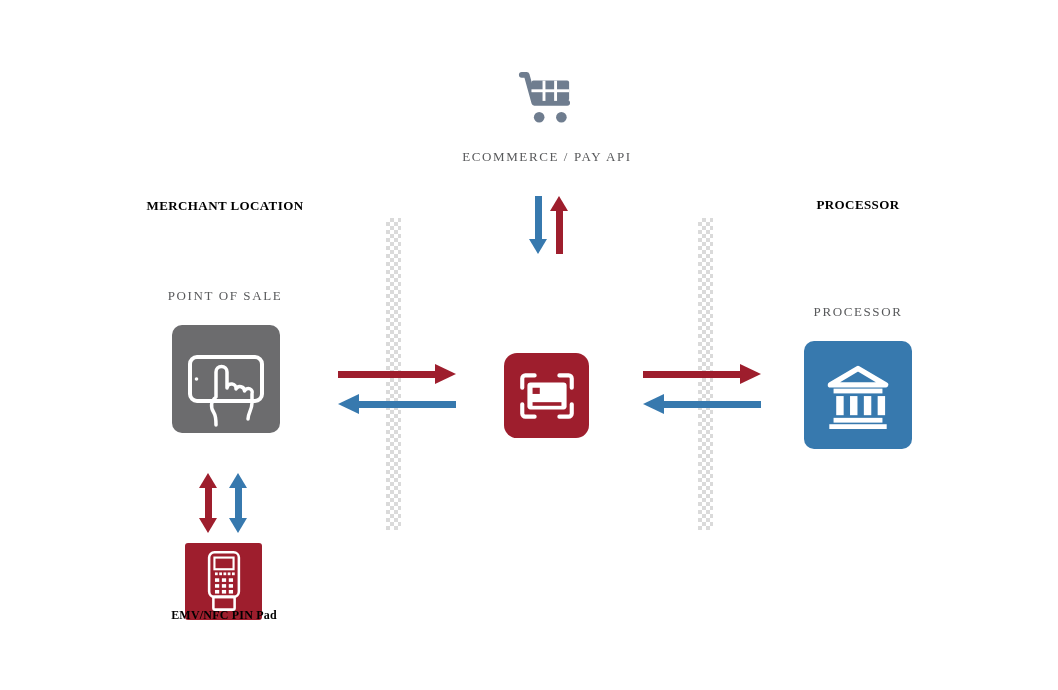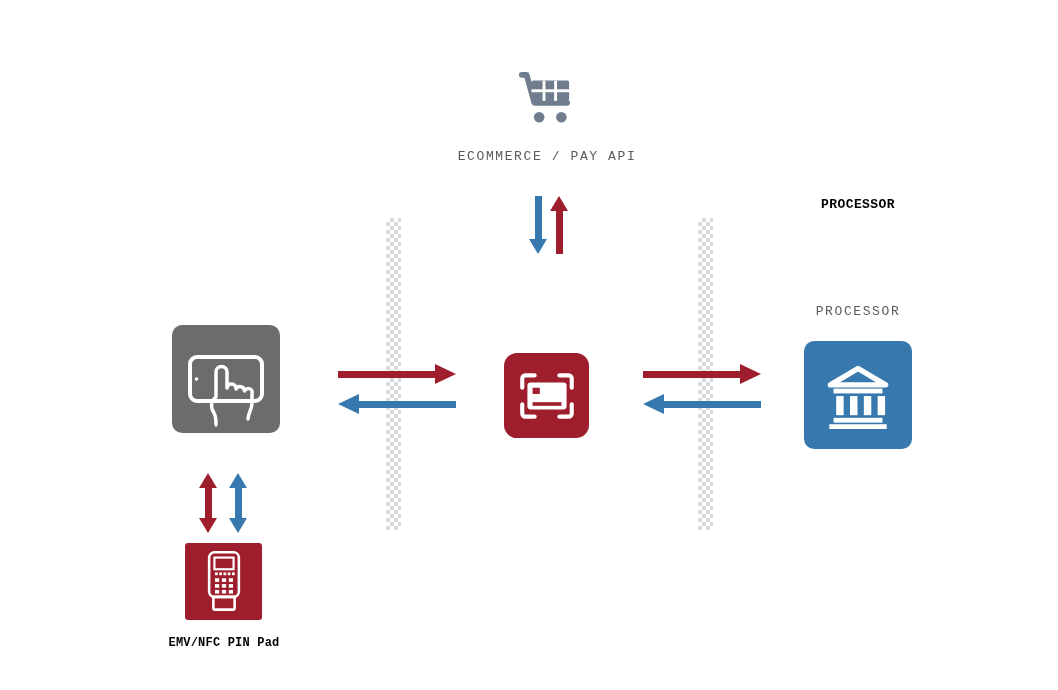--- a/index.html
+++ b/index.html
@@ -1,17 +1,17 @@
 <!DOCTYPE html>
 <html style="--red: #9e1e2d; --blue: #3779ae; --icon_gray: #6c6c6e; --cart_slate: #6f7d8f; --label_gray: #58595b; --header_black: #000000; --hatch_gray: #dadada; --background: #ffffff;"><head>
 <meta charset="utf-8">
 <style>
   html,body{margin:0;padding:0;background:#fff;}
   .canvas{position:relative;width:1033px;height:690px;background:var(--background,#fff);
-          font-family:Liberation Mono, monospace;overflow:hidden;}
+          font-family:Liberation Serif, serif;overflow:hidden;}
 
   
   .col-header{position:absolute;width:200px;text-align:center;font-size:13px;font-weight:bold;
               color:var(--header_black);letter-spacing:.4px;}
   .node-label{position:absolute;width:220px;text-align:center;font-size:13px;
               color:var(--label_gray);letter-spacing:1.6px;}
   .pinpad-label{position:absolute;width:170px;text-align:center;font-size:12px;font-weight:bold;
               color:var(--header_black);letter-spacing:.2px;}
 
   
@@ -56,31 +56,33 @@
       <rect x="17" y="11" width="39" height="21" rx="2" fill="var(--cart_slate)"></rect>
       <rect x="28.5" y="11" width="3" height="21" fill="#fff"></rect>
       <rect x="40.5" y="11" width="3" height="21" fill="#fff"></rect>
       <rect x="17" y="20" width="39" height="3" fill="#fff"></rect>
       <circle cx="25" cy="49" r="5.5" fill="var(--cart_slate)"></circle>
       <circle cx="48" cy="49" r="5.5" fill="var(--cart_slate)"></circle>
     </svg>
   </div>
   <div class="node-label" style="left:437px;top:149px;">ECOMMERCE / PAY API</div>
 
+  <div class="col-header" style="left:125px;top:198px;">MERCHANT LOCATION</div>
   <div class="col-header" style="left:758px;top:197px;">PROCESSOR</div>
 
   <div class="varrow blue" style="left:529px;top:196px;height:58px;width:18px;">
     <div class="shaft"></div>
       <div class="head-down"></div>
   </div>
   <div class="varrow red" style="left:550px;top:196px;height:58px;width:18px;">
     <div class="head-up"></div>
       <div class="shaft"></div>
   </div>
 
+  <div class="node-label" style="left:115px;top:288px;">POINT OF SALE</div>
   <div class="node-label" style="left:748px;top:304px;">PROCESSOR</div>
 
   <div class="hatch left"></div>
   <div class="hatch right"></div>
 
   <div class="tile pos">
     <svg viewBox="0 0 108 108" width="108" height="108">
       <rect x="18" y="32" width="72" height="44" rx="7" fill="none" stroke="#fff" stroke-width="4"></rect>
       <circle cx="24.5" cy="54" r="1.8" fill="#fff"></circle>
       <path d="M44 100 c0 -6 0 -9 -2 -12 c-4 -6 -3 -12 2 -16 V47 a5.5 5.5 0 0 1 11 0 v16
@@ -160,15 +162,15 @@
         <rect x="19.5" y="34" width="4" height="3.4"></rect>
           <rect x="26" y="34" width="4" height="3.4"></rect>
           <rect x="32.5" y="34" width="4" height="3.4"></rect>
         <rect x="19.5" y="39.5" width="4" height="3.4"></rect>
           <rect x="26" y="39.5" width="4" height="3.4"></rect>
           <rect x="32.5" y="39.5" width="4" height="3.4"></rect>
       </g>
       <rect x="18" y="46" width="20" height="12" rx="1.5" fill="none" stroke="#fff" stroke-width="2.4"></rect>
     </svg>
   </div>
-  <div class="pinpad-label" style="left:139px;top:636px;">EMV/NFC PIN Pad</div>
+  <div class="pinpad-label" style="left:139px;top:608px;">EMV/NFC PIN Pad</div>
 
 </div>
 
 </body></html>

